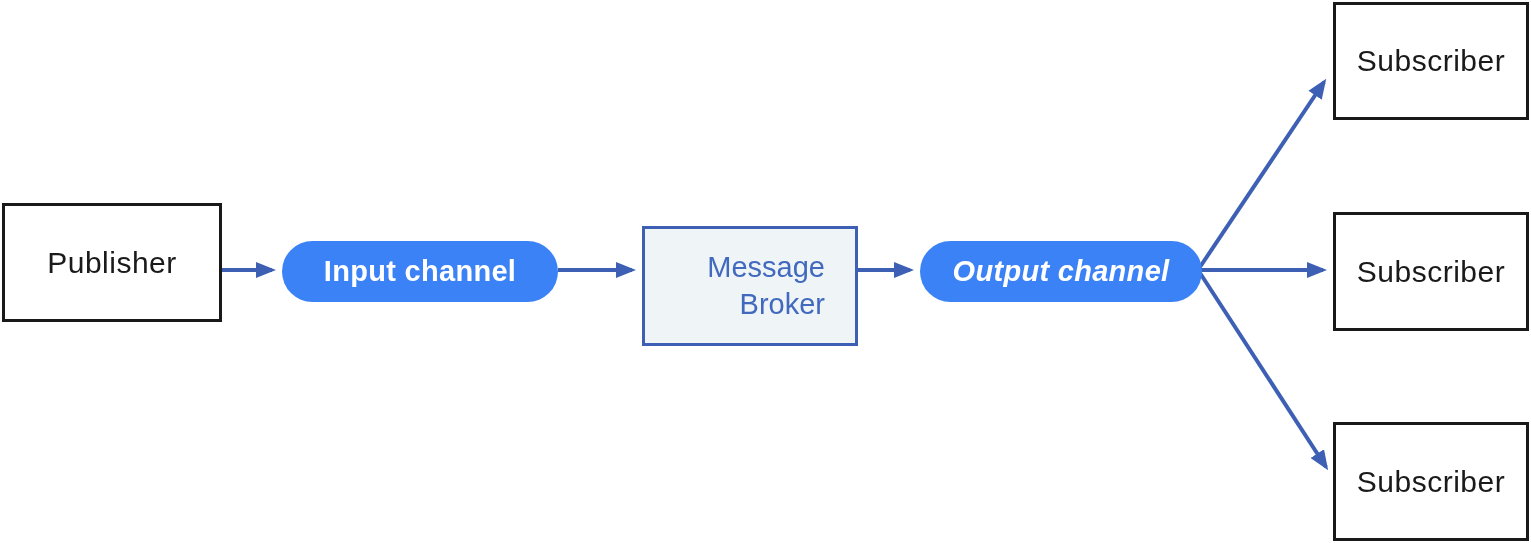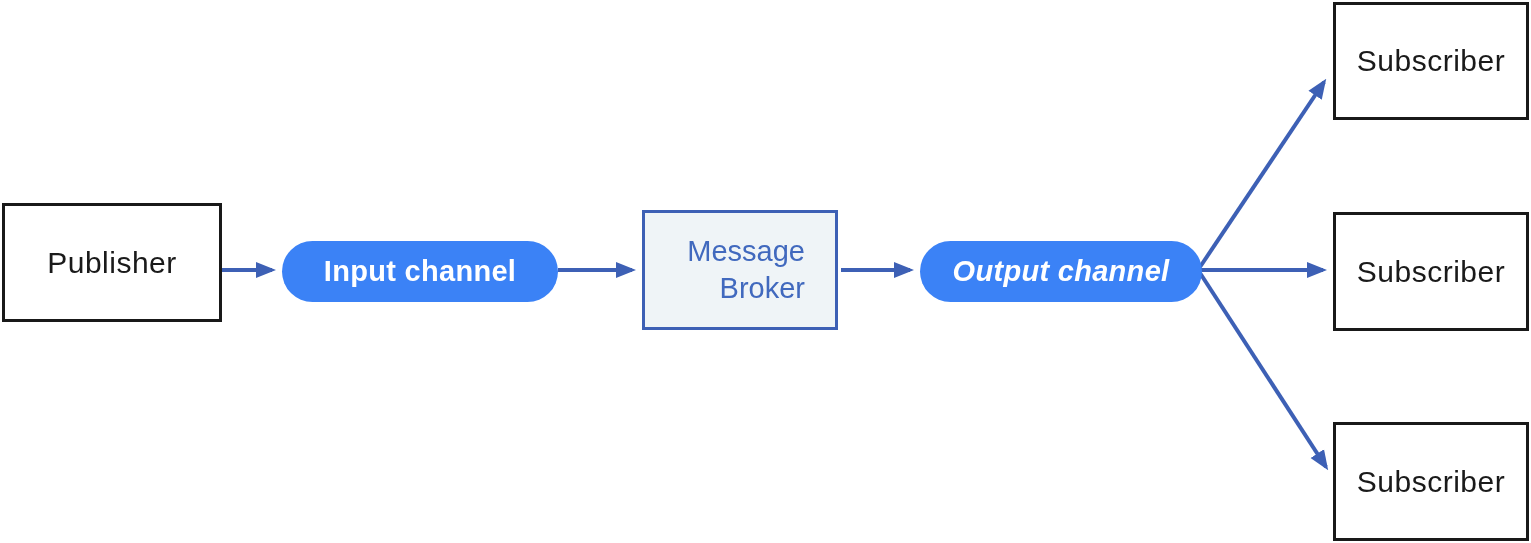--- a/index.html
+++ b/index.html
@@ -49,21 +49,21 @@
     background: #eff4f7;
     border: 3px solid #3d60b5;
     color: #4169be;
     font-size: 29px;
     line-height: 37px;
     padding: 0 30px;
   }
   
   #node-publisher      { left: 2px;    top: 203px; width: 220px; height: 119px; }
   #node-input-channel  { left: 282px;  top: 241px; width: 276px; height: 61px;  }
-  #node-message-broker { left: 642px;  top: 210px; width: 196px; height: 120px; }
+  #node-message-broker { left: 642px;  top: 226px; width: 216px; height: 120px; }
   #node-output-channel { left: 920px;  top: 241px; width: 282px; height: 61px; font-style: italic;  }
   #node-subscriber-1   { left: 1333px; top: 2px;   width: 196px; height: 118px; }
   #node-subscriber-2   { left: 1333px; top: 212px; width: 196px; height: 119px; }
   #node-subscriber-3   { left: 1333px; top: 422px; width: 196px; height: 119px; }
 </style>
 </head>
 <body>
 
 <div class="canvas">
 

